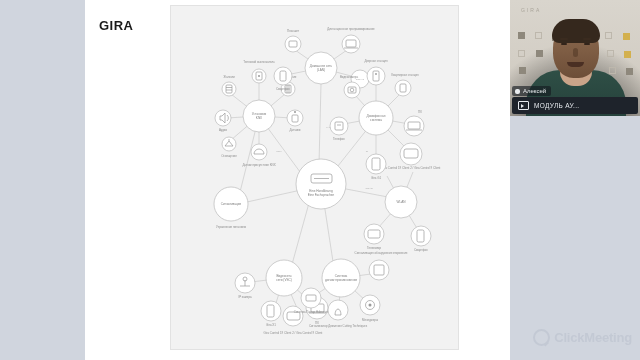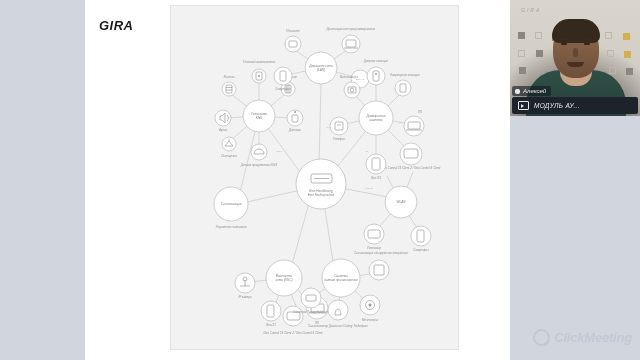--- a/index.html
+++ b/index.html
@@ -2,21 +2,21 @@
 <html><head>
 <meta charset="utf-8">
 <style>
   html,body{margin:0;padding:0;}
   body{
     width:640px;height:360px;overflow:hidden;
     background:#d0d5de;
     font-family:"Liberation Sans","DejaVu Sans",sans-serif;
     position:relative;
   }
-  .stage{position:absolute;inset:0;font-style:italic;}
+  .stage{position:absolute;inset:0;}
 
   
   .slide{
     position:absolute;left:85px;top:0;width:425px;height:360px;
     background:#ffffff;
   }
   .brand{
     position:absolute;left:14px;top:18px;
     font-size:13px;font-weight:bold;letter-spacing:.5px;color:#1b1b1b;
   }

